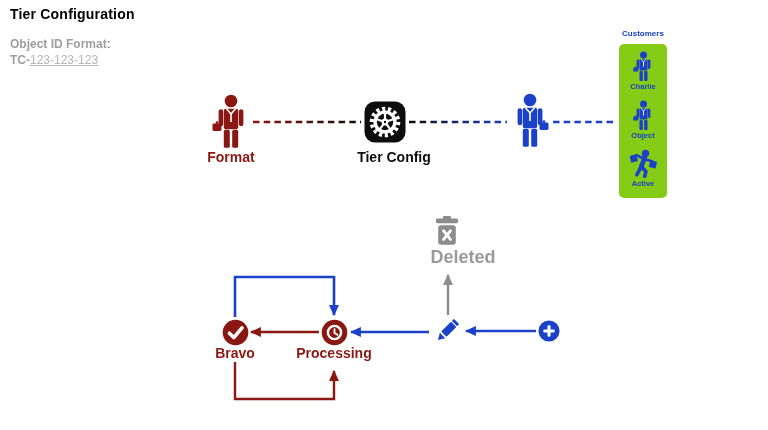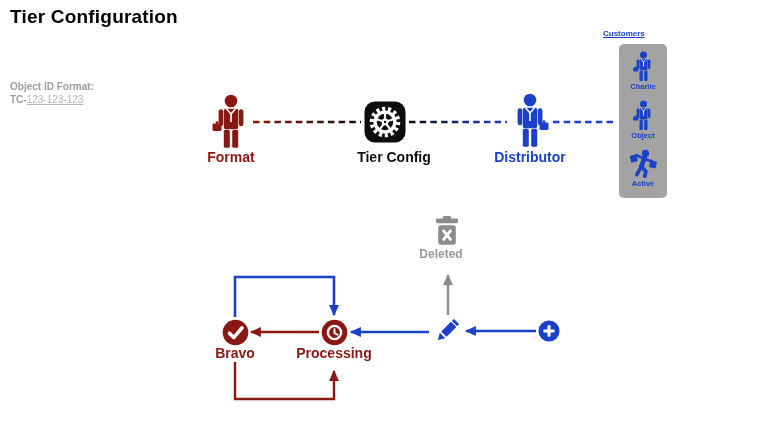--- a/index.html
+++ b/index.html
@@ -2,33 +2,33 @@
 <html><head>
 <meta charset="utf-8">
 <style>
   html,body{margin:0;padding:0;background:#fff;}
   .canvas{
     position:relative;width:768px;height:430px;background:#ffffff;
     font-family:"Liberation Sans",sans-serif;overflow:hidden;
   }
   .abs{position:absolute;}
   
-  .page-title{left:10px;top:6px;font-size:19px;font-weight:700;color:#000;letter-spacing:.2px;margin:0;}
-  .objid{left:10px;top:37px;font-size:10px;line-height:1.3;color:#9e9e9e;margin-top:43px;}
+  .page-title{left:10px;top:6px;font-size:14px;font-weight:700;color:#000;letter-spacing:.2px;margin:0;}
+  .objid{left:10px;top:37px;font-size:12px;line-height:1.3;color:#9e9e9e;}
   .objid .b{font-weight:700;color:#9e9e9e;}
   .objid .v{color:#b5b5b5;text-decoration:underline;}
   
   .node-label{font-size:14px;font-weight:700;text-align:center;width:140px;}
   .lbl-red{color:#8a1812;}
   .lbl-black{color:#0d0d0d;}
   .lbl-blue{color:#1a41c8;}
   .lbl-gray{color:#9a9a9a;}
   
-  .customers-label{left:603px;top:29px;width:80px;font-size:8px;font-weight:700;color:#1a41c8;text-decoration:underline;}
-  .customers-panel{left:619px;top:44px;width:48px;height:154px;background:#a3a3a3;border-radius:5px;
+  .customers-label{left:603px;top:29px;width:80px;text-align:center;font-size:8px;font-weight:700;color:#1a41c8;}
+  .customers-panel{left:619px;top:44px;width:48px;height:154px;background:#84cc16;border-radius:5px;
     display:flex;flex-direction:column;align-items:center;padding-top:7px;box-sizing:border-box;}
   .cust-item{display:flex;flex-direction:column;align-items:center;margin-bottom:9px;}
   .cust-name{font-size:7.5px;font-weight:700;color:#1a41c8;margin-top:1px;}
   .blue-fill{color:#1a41c8;fill:#1a41c8;}
   .red-fill{color:#8a1812;fill:#8a1812;}
   svg{display:block;}
   .overlay{left:0;top:0;pointer-events:none;}
 </style>
 </head>
 <body>
@@ -133,21 +133,20 @@
       <rect x="19.9" y="12.2" width="2.2" height="7.2" transform="rotate(288 21 21)"></rect>
     </g>
     <circle cx="21" cy="21" r="3.4" fill="#fff"></circle>
     <circle cx="21" cy="21" r="1.2" fill="#0d0d0d"></circle>
   </svg>
   <div class="abs node-label lbl-black" style="left:324px;top:149px">Tier Config</div>
 
   <svg class="abs blue-fill" style="left:510px;top:93px" width="40" height="54">
       <use href="#person-r"></use>
     </svg>
-  <div class="abs node-label lbl-blue" style="left:460px;top:149px">Distributor</div>
 
   <div class="abs customers-label">Customers</div>
   <div class="abs customers-panel">
     <div class="cust-item">
       <svg class="blue-fill" width="23" height="30">
           <use href="#person-l"></use>
         </svg>
       <div class="cust-name">Charlie</div>
     </div>
     <div class="cust-item">
@@ -163,21 +162,21 @@
       <div class="cust-name">Active</div>
     </div>
   </div>
 
   <svg class="abs" style="left:433px;top:216px" width="28" height="30" viewBox="0 0 28 30" fill="#8c8c8c">
     <rect x="10" y="0" width="8" height="3.4" rx="1.2"></rect>
     <rect x="3" y="2.6" width="22" height="4.6" rx="1.4"></rect>
     <rect x="5.2" y="9.2" width="17.6" height="19.6" rx="2.8"></rect>
     <path d="M10.6 14.8 L17.4 23.4 M17.4 14.8 L10.6 23.4" stroke="#fff" stroke-width="2.9" stroke-linecap="round"></path>
   </svg>
-  <div class="abs node-label lbl-gray" style="left:371px;top:247px;font-size:12px">Deleted</div>
+  <div class="abs node-label lbl-gray" style="left:393px;top:247px;font-size:18px">Deleted</div>
 
   <svg class="abs" style="left:222px;top:319px" width="27" height="27" viewBox="0 0 27 27">
     <circle cx="13.5" cy="13.5" r="12.8" fill="#8a1812"></circle>
     <path d="M7.4 14.2 L11.8 18.6 L20 8.8" fill="none" stroke="#fff" stroke-width="3.6" stroke-linecap="round" stroke-linejoin="round"></path>
   </svg>
   <div class="abs node-label lbl-red" style="left:165px;top:345px">Bravo</div>
 
   <svg class="abs" style="left:321px;top:319px" width="27" height="27" viewBox="0 0 27 27">
     <circle cx="13.5" cy="13.5" r="12.8" fill="#8a1812"></circle>
     <circle cx="13.5" cy="13.5" r="6.6" fill="none" stroke="#fff" stroke-width="2.4"></circle>

